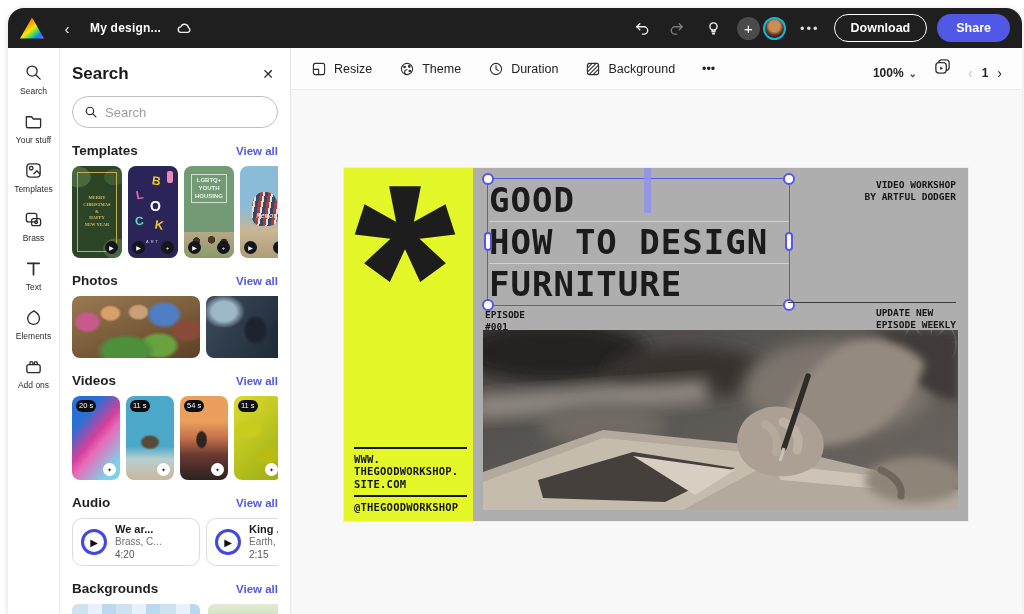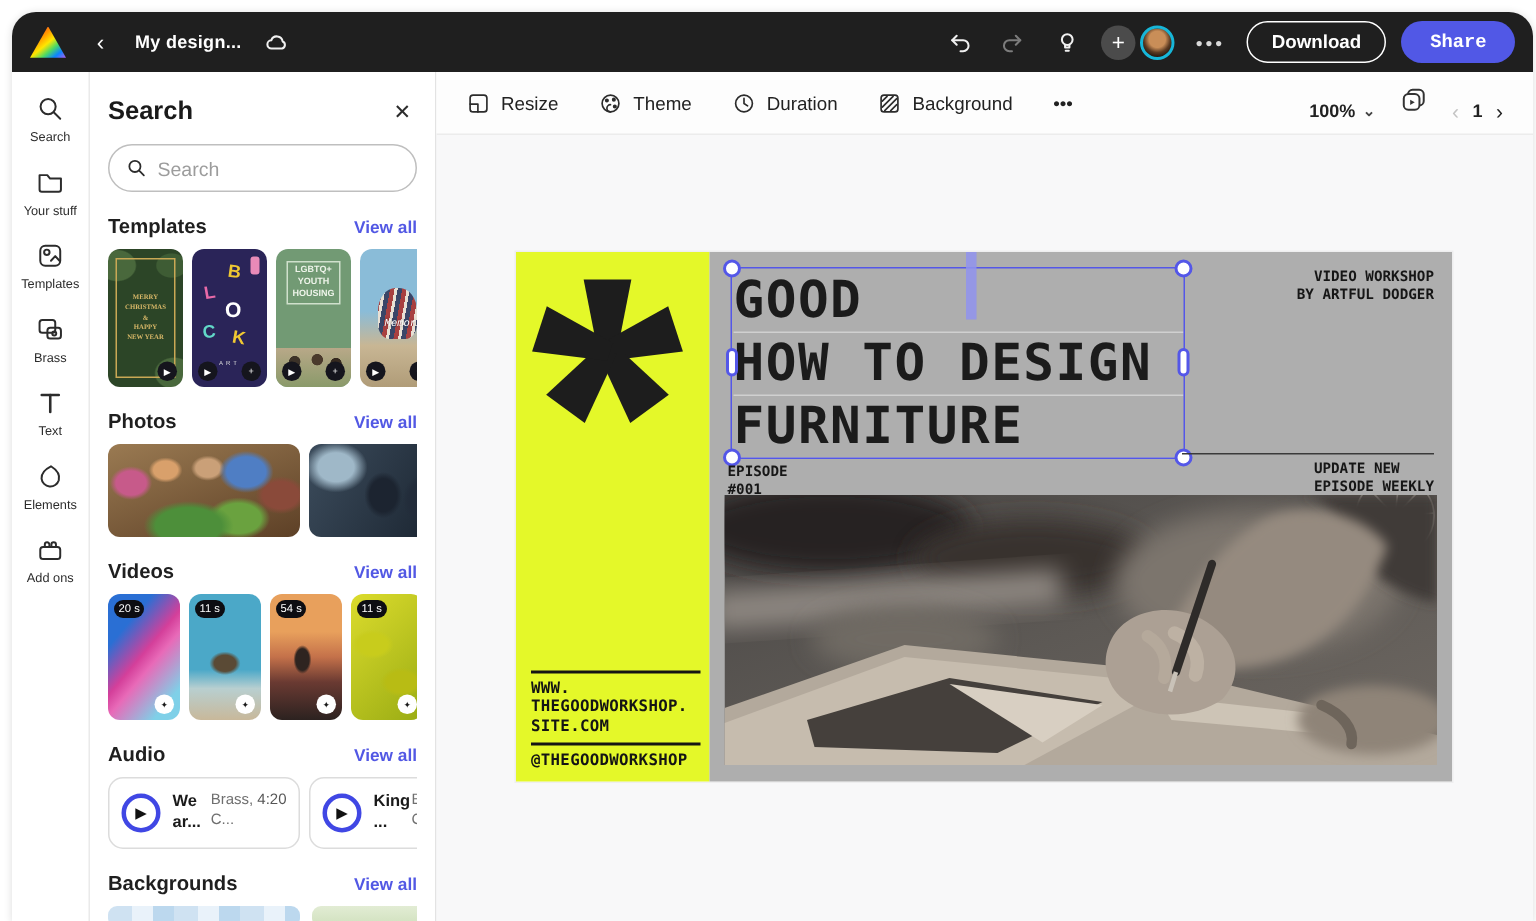--- a/index.html
+++ b/index.html
@@ -17,21 +17,21 @@
   .doc-title{color:#fff;font-size:12px;font-weight:700;letter-spacing:.2px}
   .grow{flex:1}
   .plus-btn{width:23px;height:23px;border-radius:50%;background:#4b4b4b;color:#fff;font-size:15px;
     display:flex;align-items:center;justify-content:center;margin-right:-7px;flex:none}
   .avatar{width:23px;height:23px;border-radius:50%;border:2px solid #17b6d8;flex:none;
     background:radial-gradient(circle at 50% 38%,#c98e58 0 36%,#5a3a22 58%,#20140c 80%)}
   .dots{color:#d8d8d8;font-size:13px;letter-spacing:2px;padding:0 4px}
   .btn-download{border:1.5px solid #fff;border-radius:17px;background:transparent;color:#fff;
     font-size:12.5px;font-weight:700;padding:6px 16px;font-family:inherit}
   .btn-share{border:none;border-radius:17px;background:#5158e6;color:#fff;font-size:12.5px;
-    font-weight:700;padding:7px 19px;font-family:Liberation Mono, monospace}
+    font-weight:700;padding:7px 19px;font-family:Liberation Sans, sans-serif}
   
   .main{display:flex;height:566px}
   .rail{width:52px;flex:none;border-right:1px solid #eaeaea;display:flex;flex-direction:column;
     align-items:center;padding-top:15px;gap:16px;background:#fff}
   .rail-item{display:flex;flex-direction:column;align-items:center;gap:4px;color:#2c2c2c;cursor:pointer}
   .rail-item svg{width:19px;height:19px;fill:none;stroke:#2c2c2c;stroke-width:1.4;stroke-linecap:round;stroke-linejoin:round}
   .rail-label{font-size:8.5px}
   
   .panel{width:231px;flex:none;border-right:1px solid #e3e3e3;background:#fff;padding:16px 12px 0;overflow:hidden}
   .panel-head{display:flex;justify-content:space-between;align-items:center}
@@ -108,21 +108,21 @@
   .v3{background:radial-gradient(10px 16px at 45% 52%,#2e2420 0 45%,transparent 60%),
       linear-gradient(#e8a05c 0 30%,#c4714a 50%,#6a3a32 70%,#2c2220)}
   .v4{background:radial-gradient(20px 14px at 30% 40%,#c8cc1c 0 50%,transparent 70%),
       radial-gradient(20px 14px at 70% 70%,#b8bc14 0 50%,transparent 70%),
       linear-gradient(135deg,#dcdc2c,#9aac14)}
   
   .acard{width:128px;height:48px;border:1px solid #dcdcdc;border-radius:10px;background:#fff;
     display:flex;align-items:center;gap:8px;padding:0 8px;flex:none;cursor:pointer}
   .aplay{width:26px;height:26px;border-radius:50%;border:3px solid #4047e4;color:#111;flex:none;
     display:flex;align-items:center;justify-content:center;font-size:10px;background:#fff}
-  .ameta{display:flex;flex-direction:row;line-height:1.25}
+  .ameta{display:flex;flex-direction:column;line-height:1.25}
   .atitle{font-size:11px;font-weight:800;color:#1a1a1a}
   .asub{font-size:10px;color:#6f6f6f}
   .adur{font-size:10px;color:#555}
   
   .bgrow{display:flex;gap:8px;margin-top:8px;overflow:hidden}
   .bgs1{width:128px;height:14px;border-radius:6px;flex:none;
     background:repeating-linear-gradient(90deg,#cfe2f2 0 16px,#e9f2fa 16px 30px,#bcd8ee 30px 44px)}
   .bgs2{width:80px;height:14px;border-radius:6px;flex:none;background:linear-gradient(#e2ecd4,#cfe0bc)}
   
   .canvas-col{flex:1;display:flex;flex-direction:column;background:#f8f8f9;min-width:0}

